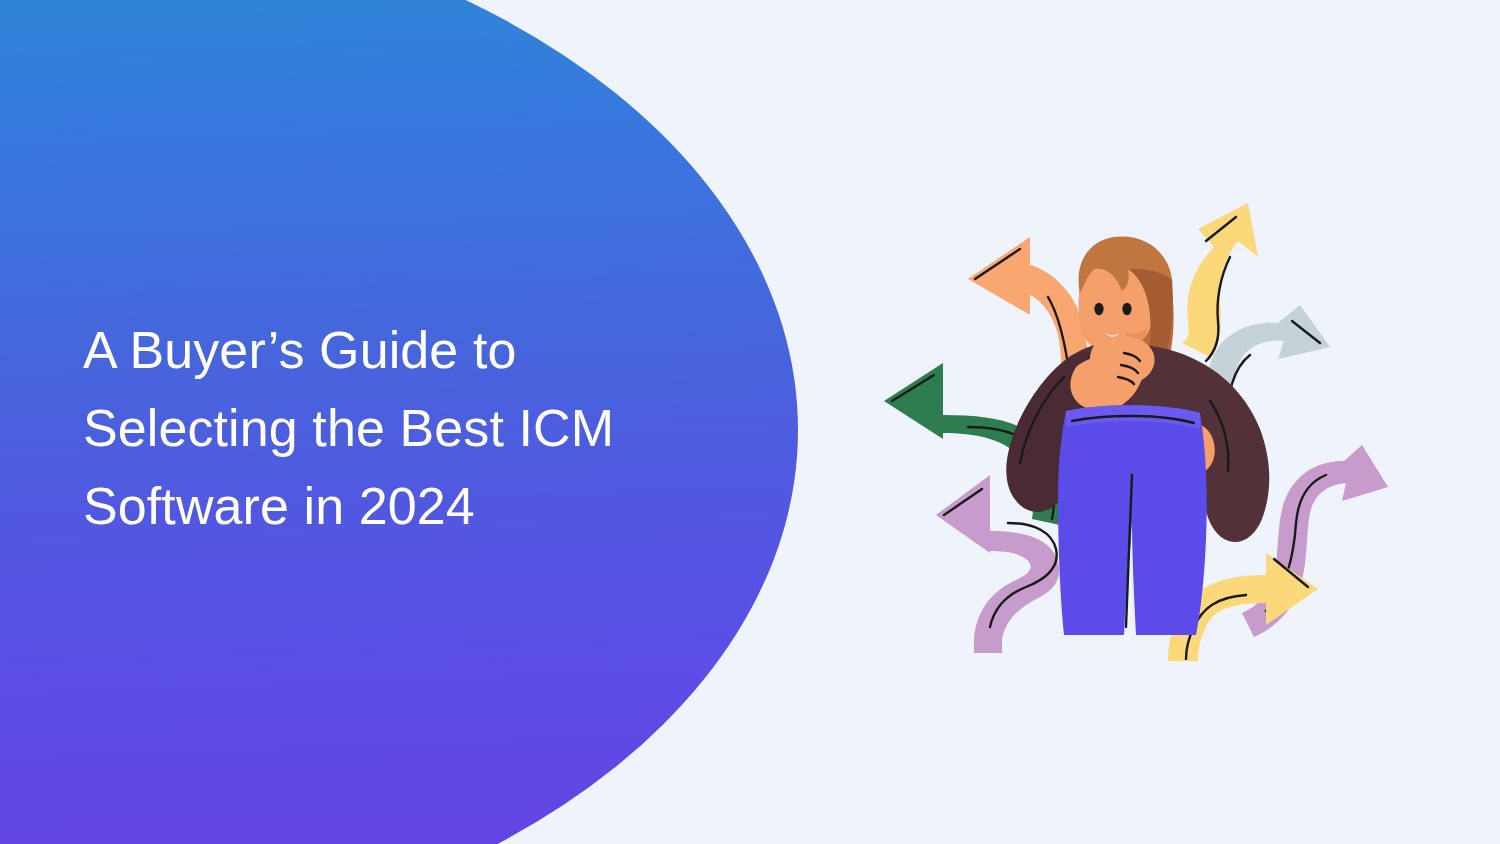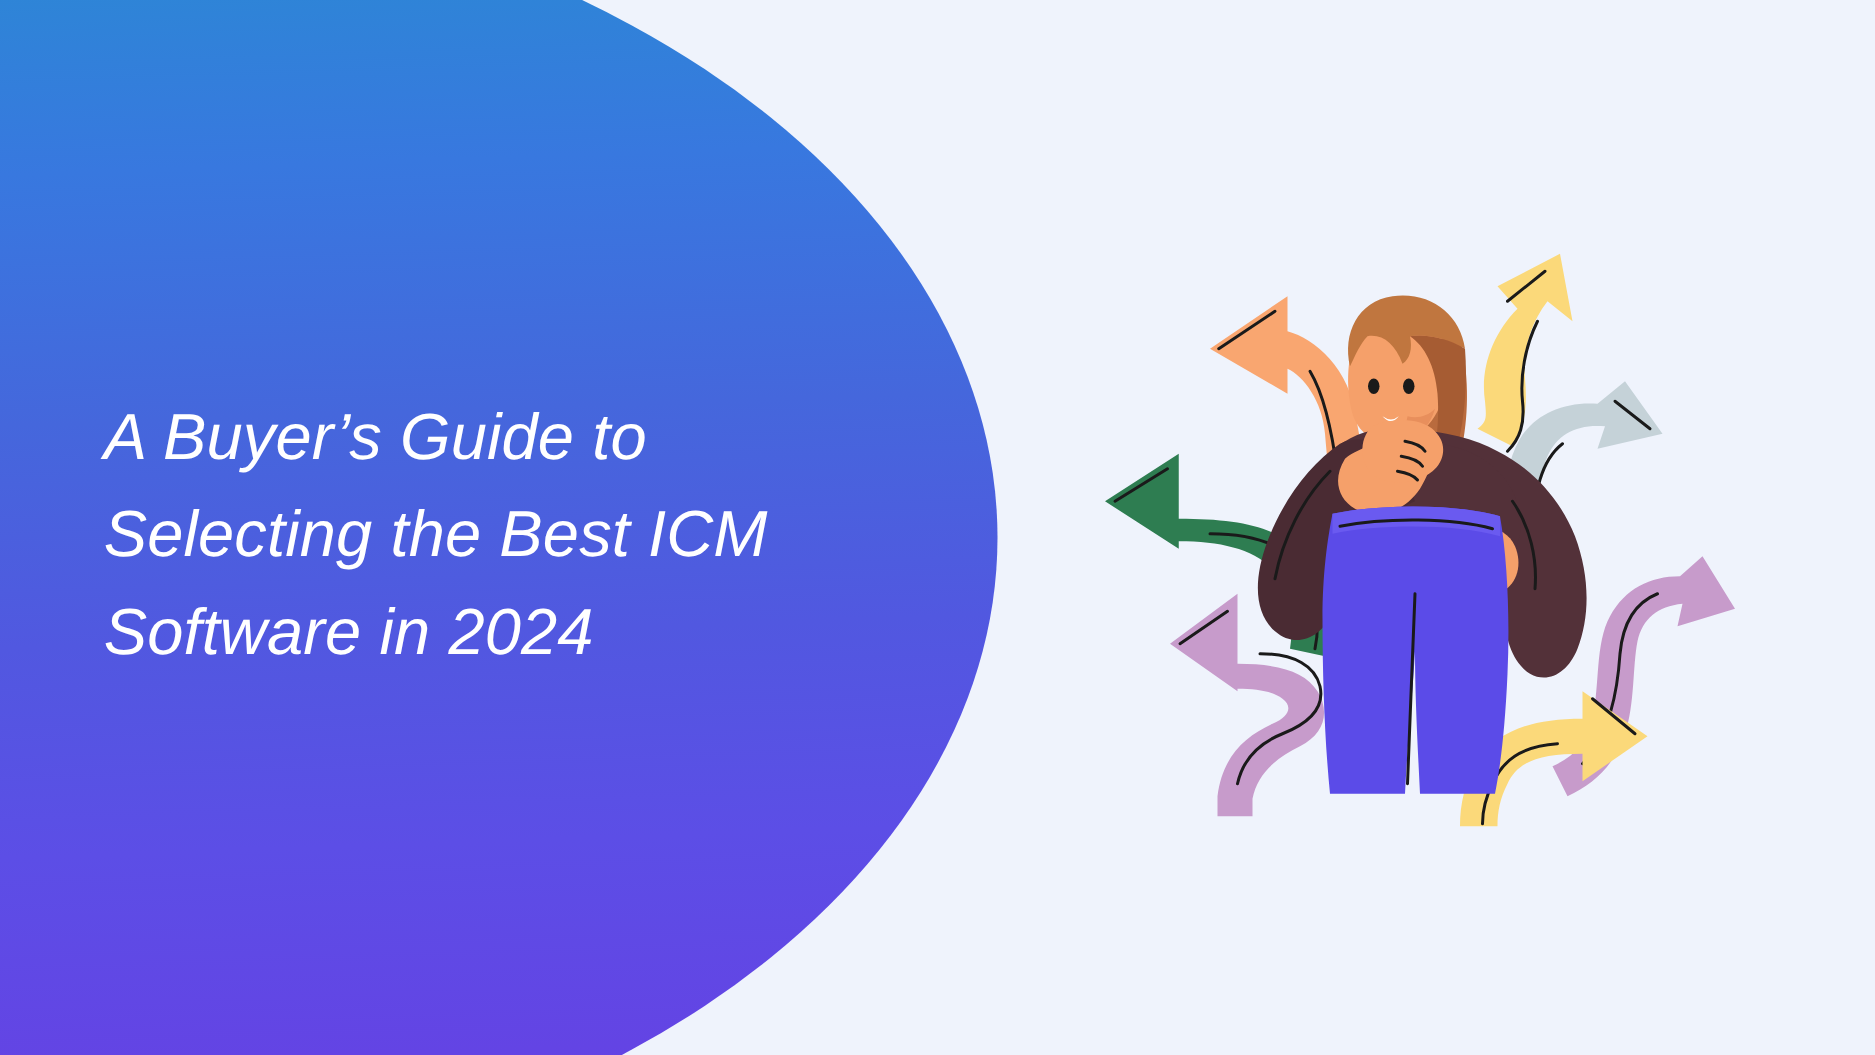--- a/index.html
+++ b/index.html
@@ -45,21 +45,20 @@
     position: absolute;
     left: 83px;
     top: 311px;
     width: 640px;
     color: #FFFFFF;
     font-size: 52px;
     font-weight: 400;
     line-height: 78px;
     letter-spacing: 0.1px;
     white-space: pre-line;
-    font-style: italic;
   }
 
   
   .illustration {
     position: absolute;
     left: 880px;
     top: 175px;
     width: 510px;
     height: 500px;
   }

